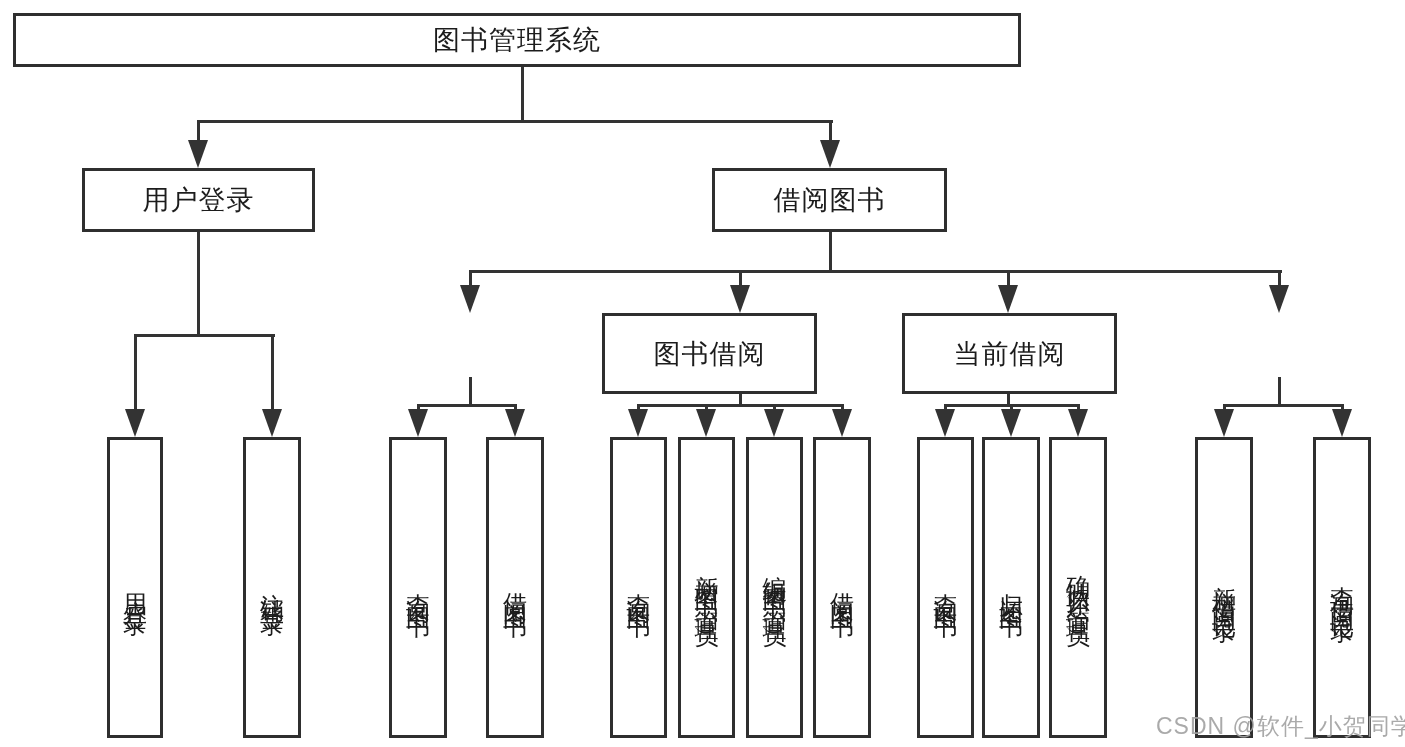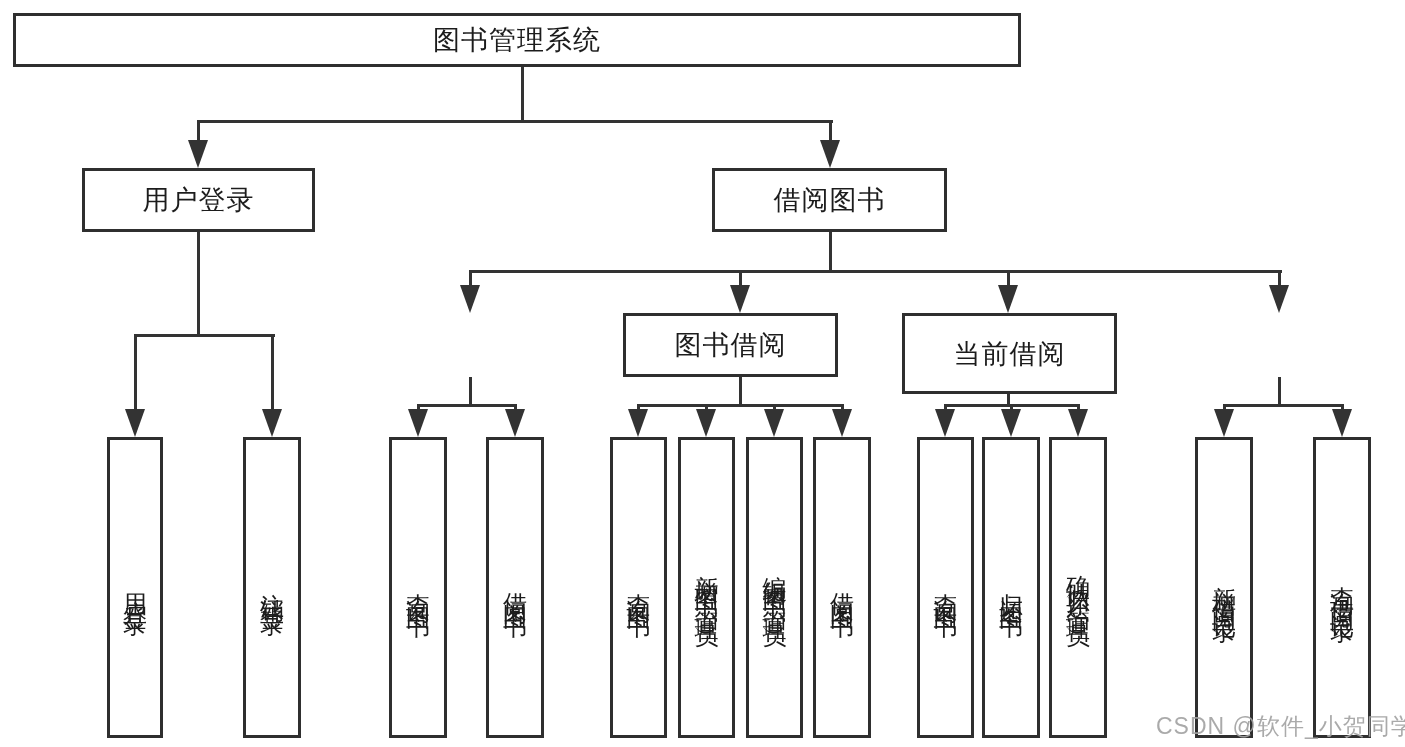--- a/index.html
+++ b/index.html
@@ -113,21 +113,21 @@
   <div class="vl" style="left:1223px;top:404px;height:8px"></div>
   <div class="arrow" style="left:1214px;top:409px"></div>
   <div class="vl" style="left:1341px;top:404px;height:8px"></div>
   <div class="arrow" style="left:1332px;top:409px"></div>
 
   <div class="box" style="left:13px;top:13px;width:1008px;height:54px">图书管理系统</div>
 
   <div class="box" style="left:82px;top:168px;width:233px;height:64px">用户登录</div>
   <div class="box" style="left:712px;top:168px;width:235px;height:64px">借阅图书</div>
 
-  <div class="box" style="left:623px;top:313px;width:215px;height:64px">图书借阅</div>
+  <div class="box" style="left:602px;top:313px;width:215px;height:81px">图书借阅</div>
   <div class="box" style="left:902px;top:313px;width:215px;height:81px">当前借阅</div>
 
   <div class="box vbox" style="left:107px;top:437px;width:56px;height:301px">用户登录</div>
   <div class="box vbox" style="left:243px;top:437px;width:58px;height:301px">注销登录</div>
 
   <div class="box vbox" style="left:389px;top:437px;width:58px;height:301px">查询图书</div>
   <div class="box vbox" style="left:486px;top:437px;width:58px;height:301px">借阅图书</div>
 
   <div class="box vbox" style="left:610px;top:437px;width:57px;height:301px">查询图书</div>
   <div class="box vbox" style="left:678px;top:437px;width:57px;height:301px">新增图书（管理员）</div>

